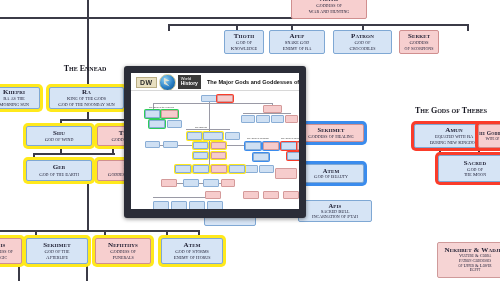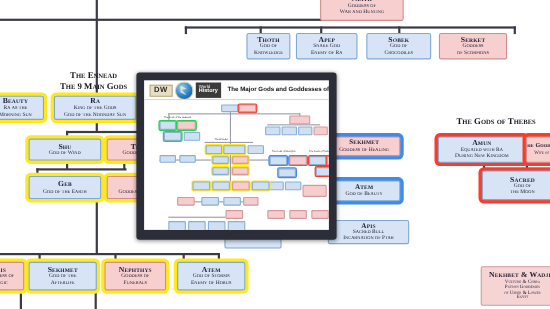--- a/index.html
+++ b/index.html
@@ -160,38 +160,37 @@
   <div class="ds" style="font-size:5px;">Knowledge</div>
 </div>
 
 <div class="node blue" style="left:269px;top:30px;width:56px;height:24px;">
   <div class="nm" style="font-size:7px;">Apep</div>
   <div class="ds" style="font-size:5px;">Snake God</div>
   <div class="ds" style="font-size:5px;">Enemy of Ra</div>
 </div>
 
 <div class="node blue" style="left:333px;top:30px;width:59px;height:24px;">
-  <div class="nm" style="font-size:7px;">Sobek</div>
+  <div class="nm" style="font-size:7px;">Patron</div>
   <div class="ds" style="font-size:5px;">God of</div>
   <div class="ds" style="font-size:5px;">Crocodiles</div>
 </div>
 
-<div class="node pink" style="left:399px;top:30px;width:62px;height:24px;">
+<div class="node pink" style="left:399px;top:30px;width:40px;height:24px;">
   <div class="nm" style="font-size:7px;">Serket</div>
   <div class="ds" style="font-size:5px;">Goddess</div>
   <div class="ds" style="font-size:5px;">of Scorpions</div>
 </div>
 
 <div class="heading" style="left:10px;top:64px;width:150px;font-size:8px;">
   <div>The Ennead</div>
-  <div>The 9 Main Gods</div>
 </div>
 
 <div class="node blue hl-yellow" style="left:-12px;top:87px;width:52px;height:22px;">
-  <div class="nm" style="font-size:7px;">Beauty</div>
+  <div class="nm" style="font-size:7px;">Khepri</div>
   <div class="ds" style="font-size:5px;">Ra as the</div>
   <div class="ds" style="font-size:5px;">Morning Sun</div>
 </div>
 
 <div class="node blue hl-yellow" style="left:49px;top:87px;width:75px;height:22px;">
   <div class="nm" style="font-size:7px;">Ra</div>
   <div class="ds" style="font-size:5px;">King of the Gods</div>
   <div class="ds" style="font-size:5px;">God of the Noonday Sun</div>
 </div>
 
@@ -252,21 +251,21 @@
 <div class="node blue" style="left:298px;top:200px;width:74px;height:22px;">
   <div class="nm" style="font-size:6.5px;">Apis</div>
   <div class="ds" style="font-size:5px;">Sacred Bull</div>
   <div class="ds" style="font-size:5px;">Incarnation of Ptah</div>
 </div>
 
 <div class="node blue" style="left:204px;top:214px;width:52px;height:12px;"></div>
 
 <div class="heading" style="left:403px;top:106px;width:96px;font-size:8px;">The Gods of Thebes</div>
 
-<div class="node blue hl-red" style="left:398px;top:124px;width:80px;height:24px;text-align:center;">
+<div class="node blue hl-red" style="left:414px;top:124px;width:80px;height:24px;text-align:center;">
   <div class="nm" style="font-size:7px;">Amun</div>
   <div class="ds" style="font-size:5px;">Equated with Ra</div>
   <div class="ds" style="font-size:5px;">During New Kingdom</div>
 </div>
 
 <div class="node pink hl-red" style="left:478px;top:124px;width:40px;height:24px;">
   <div class="nm" style="font-size:5.5px;">The Goddess Mut</div>
   <div class="ds" style="font-size:4.5px;">Wife of Amun</div>
 </div>
 

